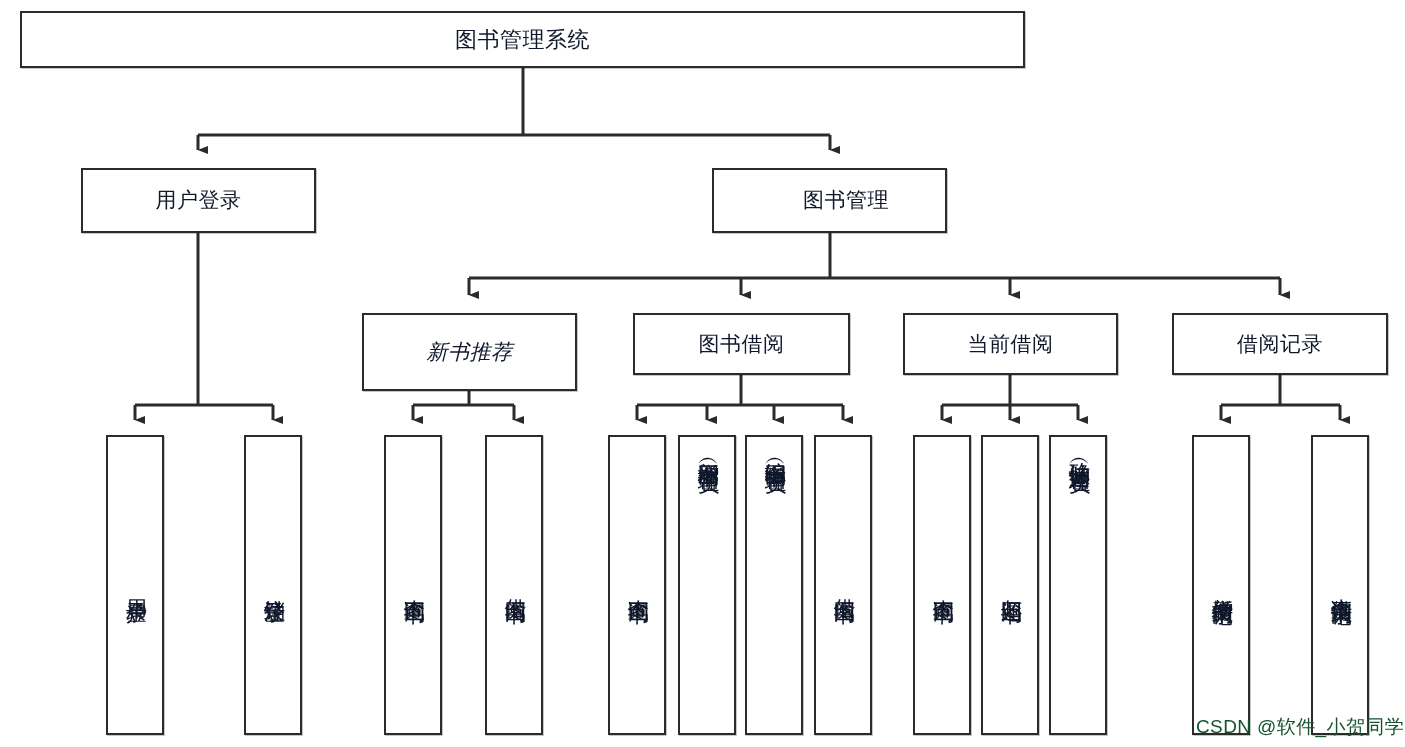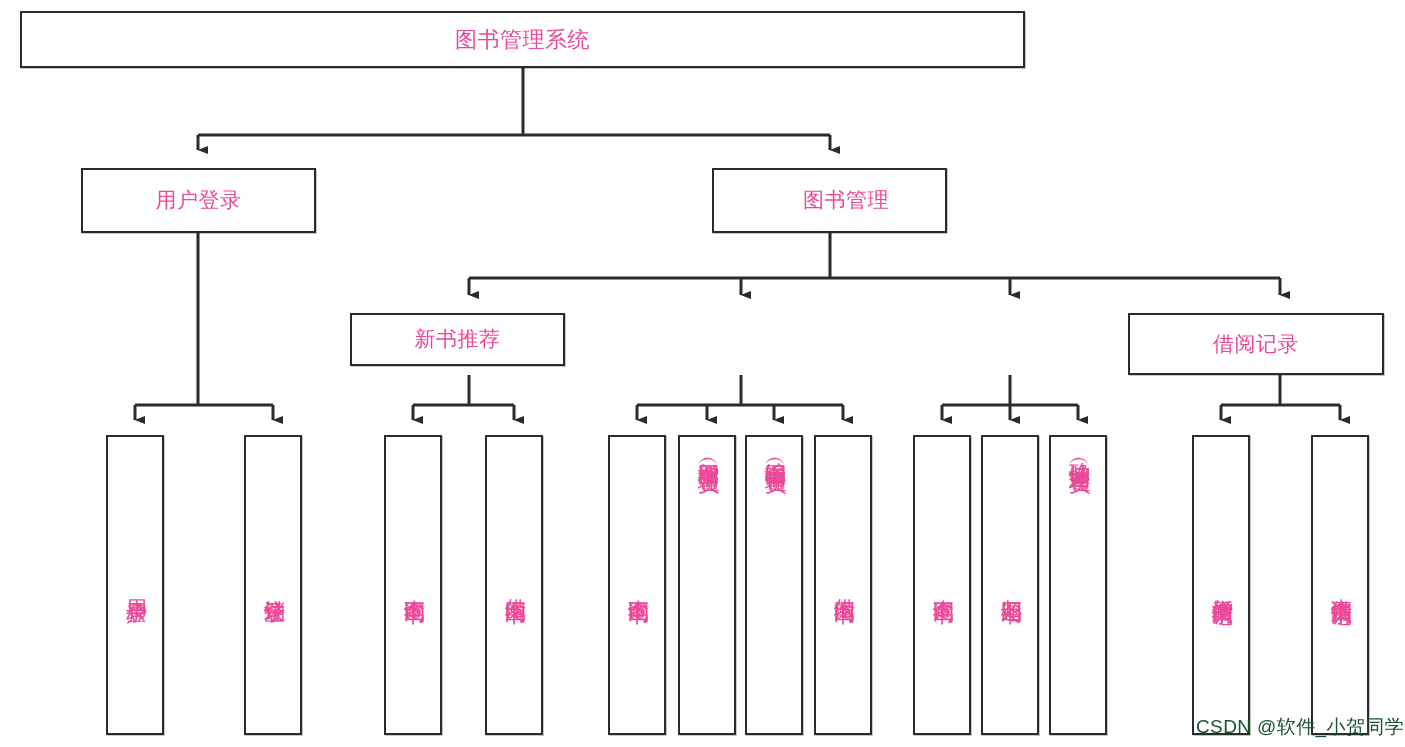--- a/index.html
+++ b/index.html
@@ -28,21 +28,21 @@
   }
   .node {
     position: absolute;
     box-sizing: border-box;
     background: #ffffff;
     border: 2.5px solid #2b2b2b;
     box-shadow: 1px 1px 0 rgba(0,0,0,0.22);
     display: flex;
     align-items: center;
     justify-content: center;
-    color: #ec4899;
+    color: #0f172a;
   }
   .node .node-label {
     display: block;
     text-align: center;
     line-height: 1.06;
     letter-spacing: 0.5px;
   }
   .node.horiz .node-label {
     font-size: 21px;
     white-space: nowrap;
@@ -136,27 +136,33 @@
   </div>
 
   <div class="node horiz" style="left:81px; top:168px; width:235px; height:65px;">
     <span class="node-label">用户登录</span>
   </div>
 
   <div class="node horiz" style="left:712px; top:168px; width:235px; height:65px;padding-left:33px;">
     <span class="node-label">图书管理</span>
   </div>
 
-  <div class="node horiz" style="left:350px; top:313px; width:215px; height:53px;">
+  <div class="node horiz" style="left:362px; top:313px; width:215px; height:78px;font-style:italic;">
     <span class="node-label">新书推荐</span>
   </div>
 
-
-
-  <div class="node horiz" style="left:1128px; top:313px; width:256px; height:62px;">
+  <div class="node horiz" style="left:633px; top:313px; width:217px; height:62px;">
+    <span class="node-label">图书借阅</span>
+  </div>
+
+  <div class="node horiz" style="left:903px; top:313px; width:215px; height:62px;">
+    <span class="node-label">当前借阅</span>
+  </div>
+
+  <div class="node horiz" style="left:1172px; top:313px; width:216px; height:62px;">
     <span class="node-label">借阅记录</span>
   </div>
 
   <div class="node vert" style="left:106px; top:435px; width:58px; height:300px;">
     <span class="node-label">用户登录</span>
   </div>
 
   <div class="node vert" style="left:244px; top:435px; width:58px; height:300px;">
     <span class="node-label">注销登录</span>
   </div>

